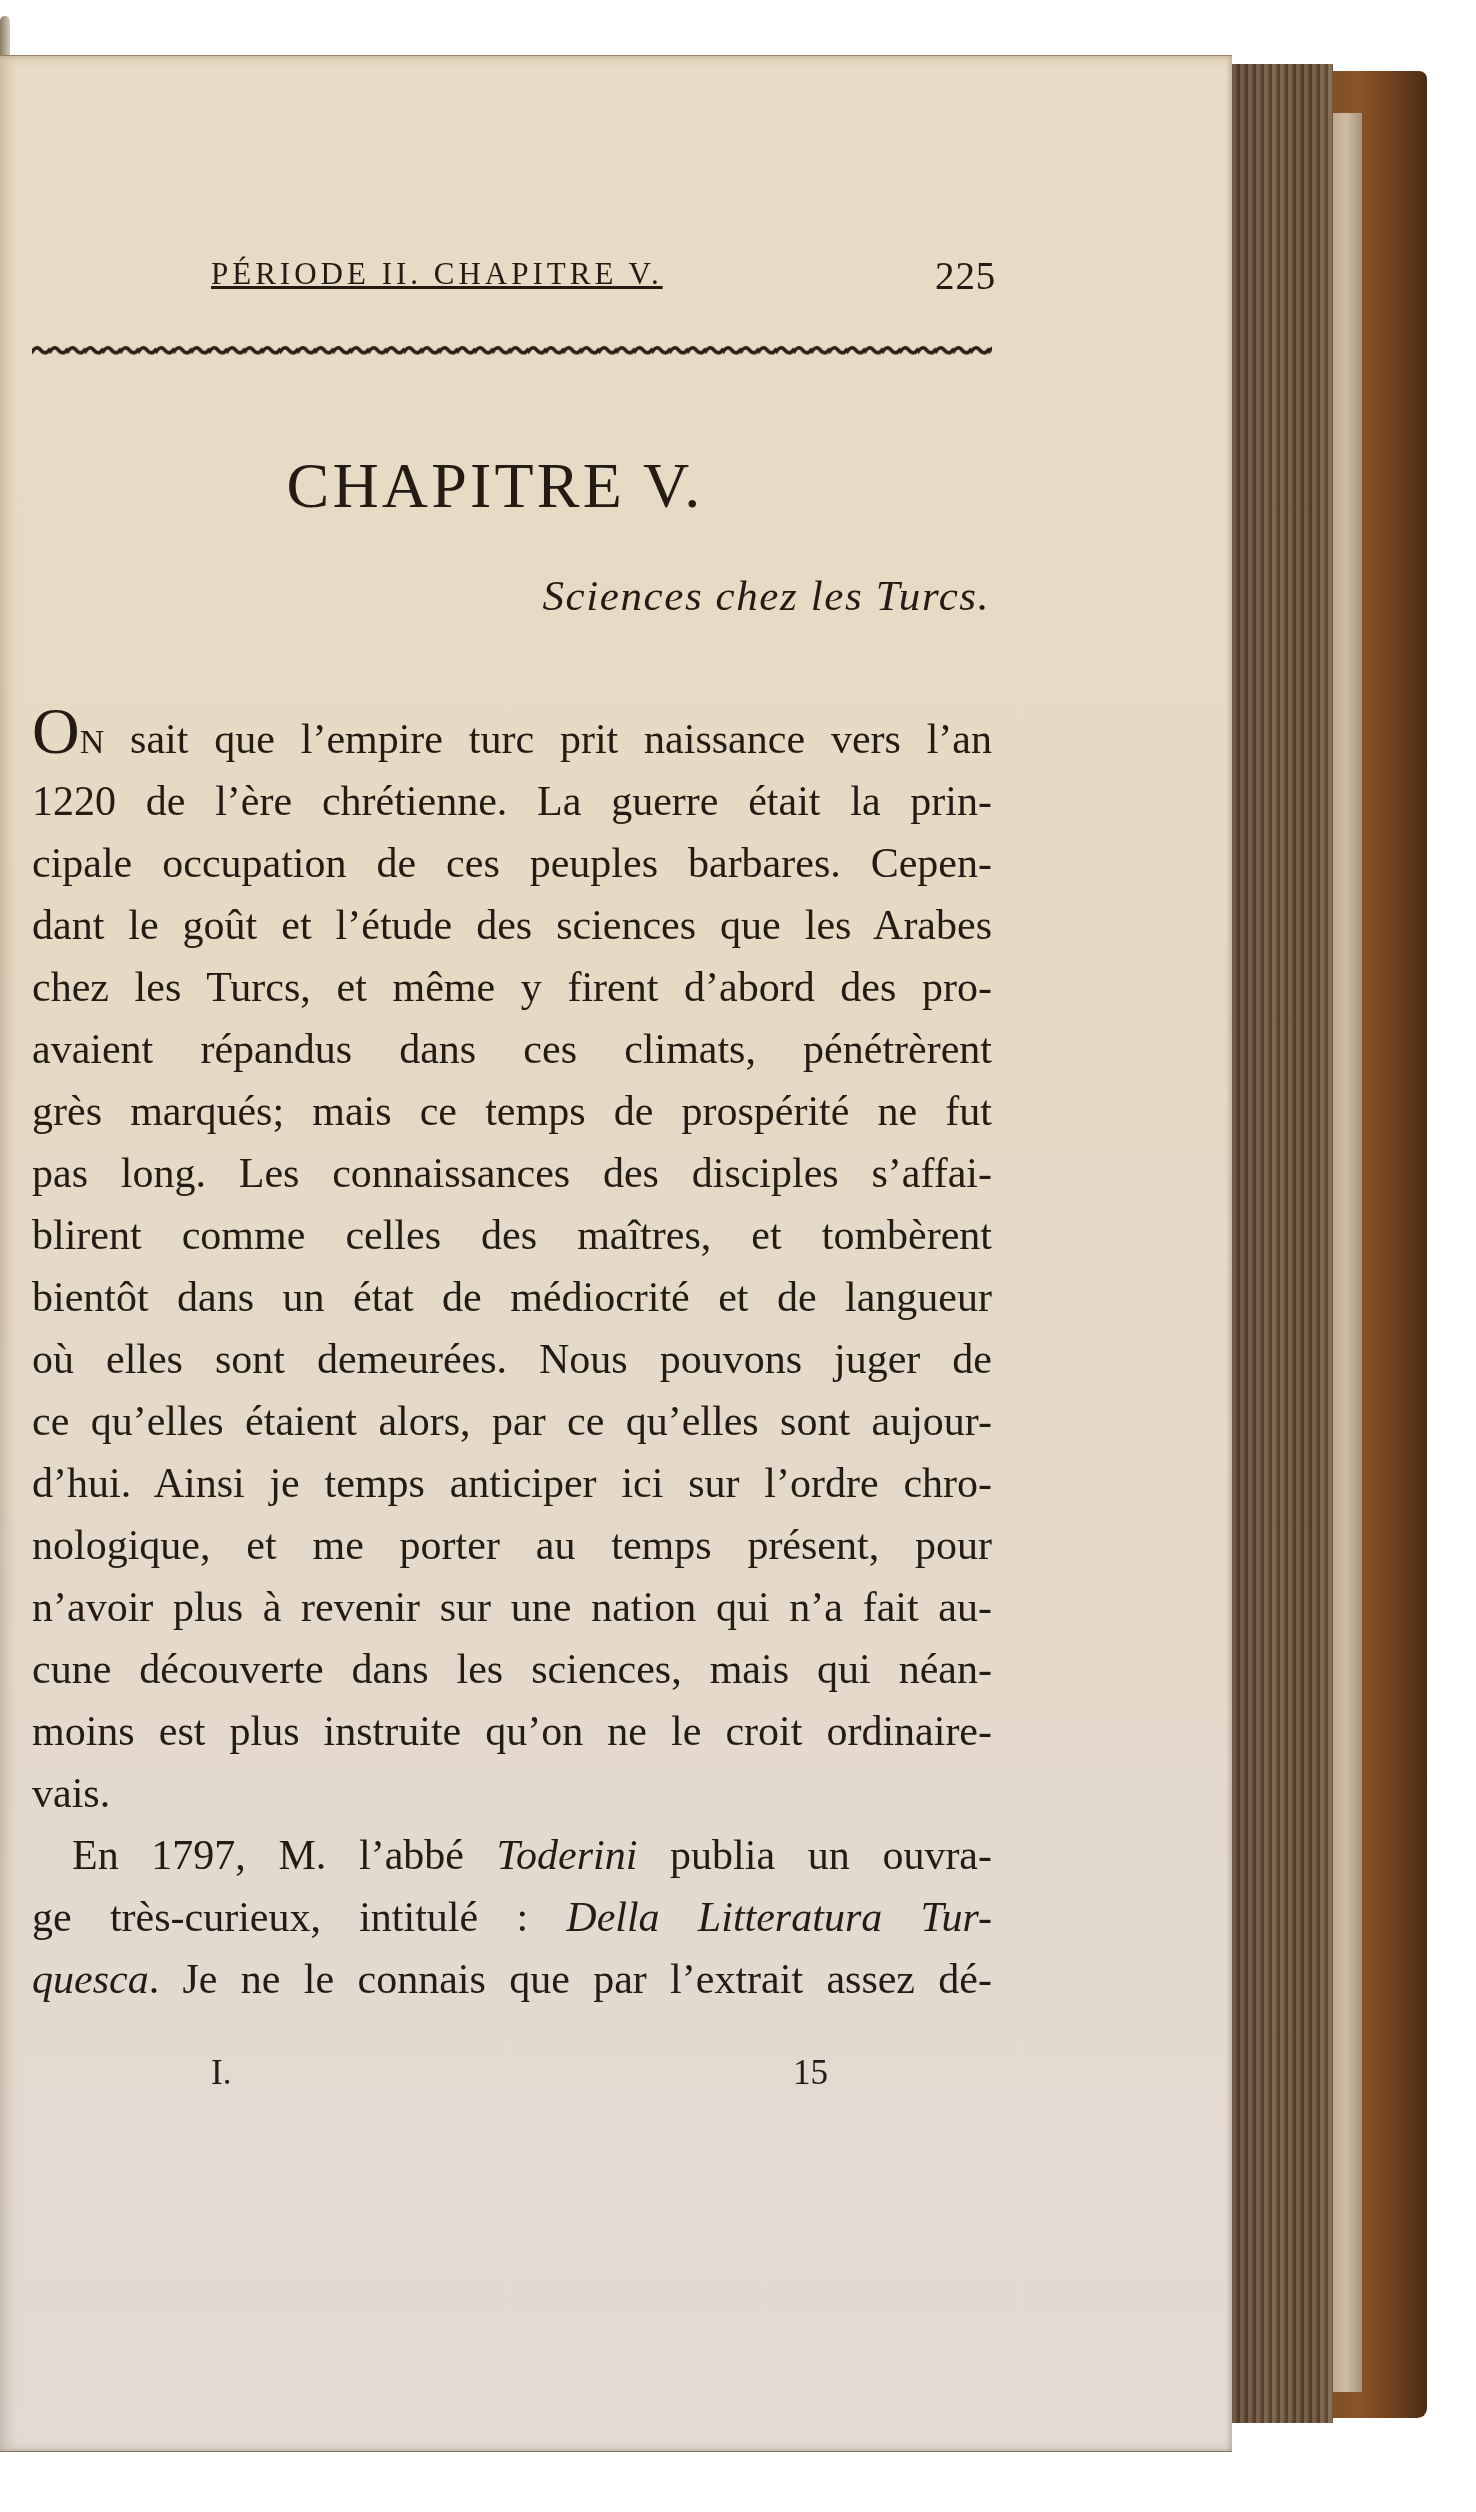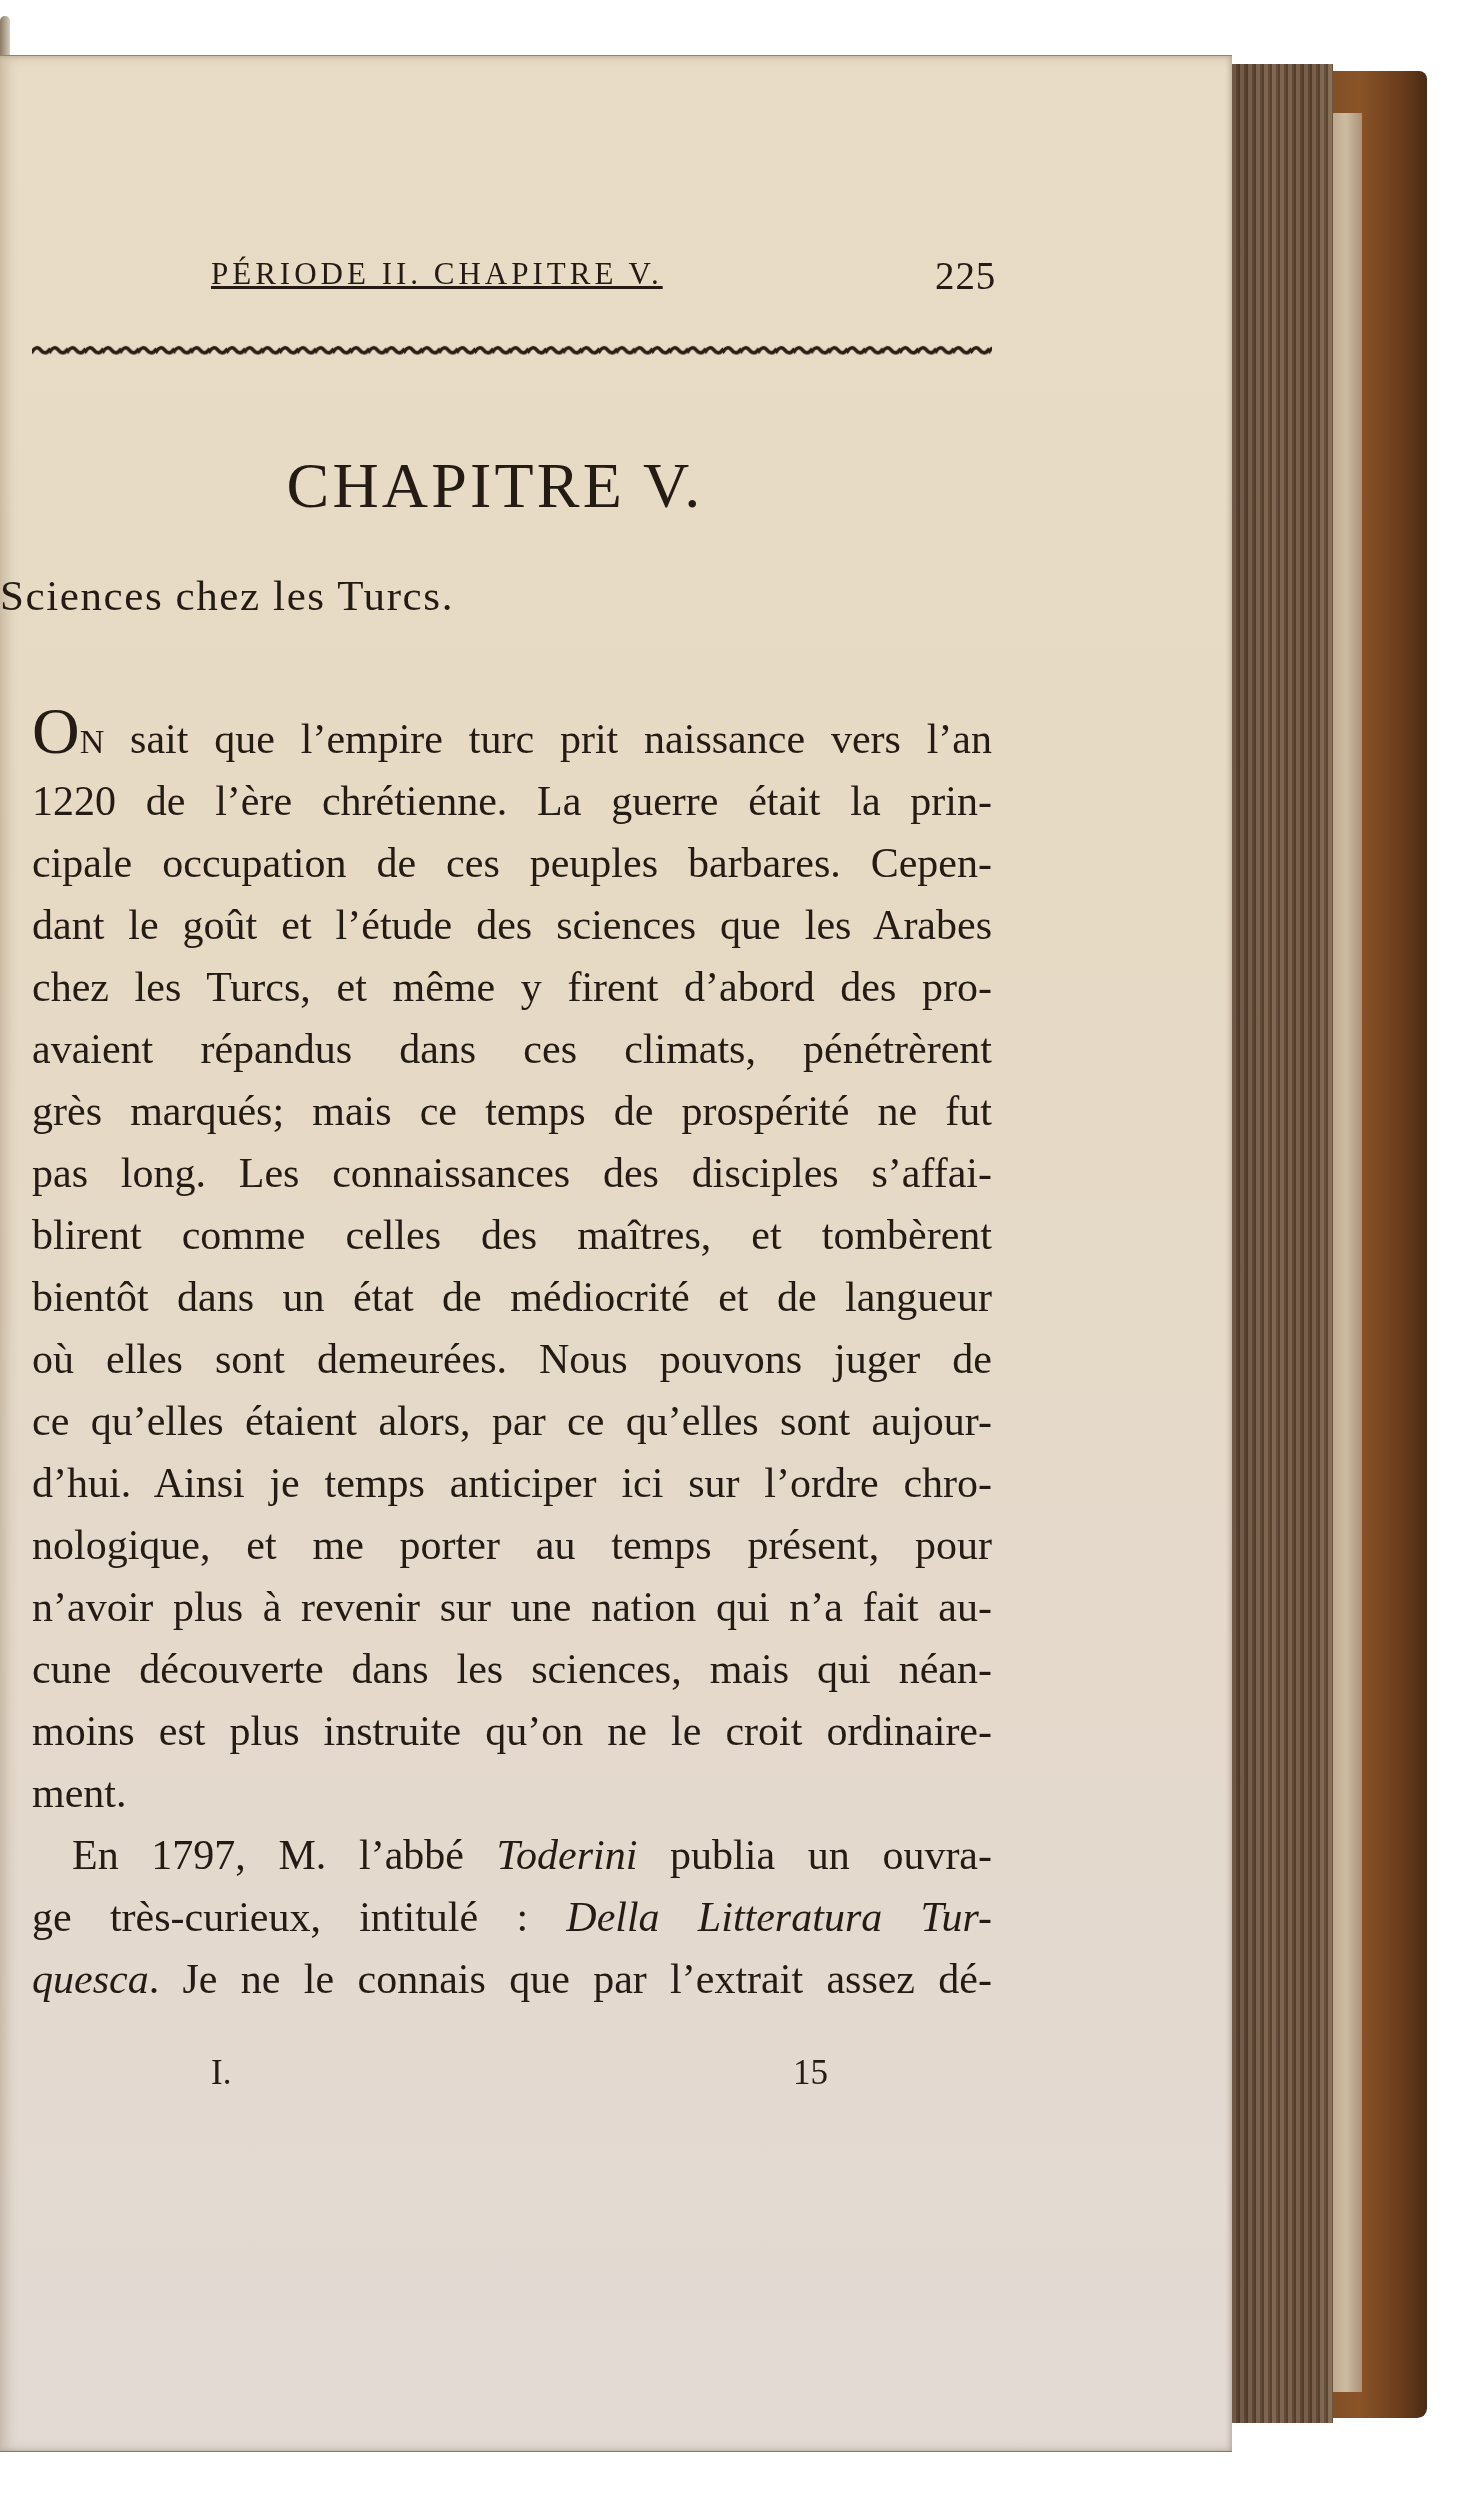--- a/index.html
+++ b/index.html
@@ -37,22 +37,22 @@
       position: absolute; left: 211px; top: 200px; width: 785px; height: 48px;
       font-size: 31px; letter-spacing: 4px;
     }
     .running-head .rh-title { position: absolute; left: 0; top: 0; text-decoration: underline; }
     .running-head .rh-page { position: absolute; right: 0; top: -3.2px; font-size: 39px; letter-spacing: 0.8px; margin-left: 48px; }
     .chapter-title {
       position: absolute; left: 0; top: 393px; width: 990px; text-align: center;
       font-size: 64px; letter-spacing: 3.2px;
     }
     .chapter-subtitle {
-      position: absolute; left: 0; top: 515px; width: 990px; text-align: left;
-      font-size: 43px; letter-spacing: 1.6px;
+      position: absolute; left: 0; top: 515px; width: 990px; text-align: right;
+      font-size: 43px; font-style: italic; letter-spacing: 1.6px;
     }
     .body-text {
       position: absolute; left: 32px; top: 652px; width: 960px;
       font-size: 42px; line-height: 62px;
     }
     .line { display: block; white-space: nowrap; text-align: justify; text-align-last: justify; height: 62px; overflow: visible; }
     .line.last { text-align-last: left; }
     .line.indent { padding-left: 40px; }
     .initial { font-size: 66px; line-height: 0; }
     .smallcap { font-size: 34px; }
@@ -107,21 +107,21 @@
     <span class="line">pas long. Les connaissances des disciples s’affai-</span>
     <span class="line">blirent comme celles des maîtres, et tombèrent</span>
     <span class="line">bientôt dans un état de médiocrité et de langueur</span>
     <span class="line">où elles sont demeurées. Nous pouvons juger de</span>
     <span class="line">ce qu’elles étaient alors, par ce qu’elles sont aujour-</span>
     <span class="line">d’hui. Ainsi je temps anticiper ici sur l’ordre chro-</span>
     <span class="line">nologique, et me porter au temps présent, pour</span>
     <span class="line">n’avoir plus à revenir sur une nation qui n’a fait au-</span>
     <span class="line">cune découverte dans les sciences, mais qui néan-</span>
     <span class="line">moins est plus instruite qu’on ne le croit ordinaire-</span>
-    <span class="line last">ment.</span>
+    <span class="line last">vais.</span>
 
     <span class="line indent"><span>En 1797, M. l’abbé </span><span class="it">Toderini</span><span> publia un ouvra-</span></span>
     <span class="line"><span>ge très-curieux, intitulé : </span><span class="it">Della Litteratura Tur-</span></span>
     <span class="line"><span class="it">quesca</span><span>. Je ne le connais que par l’extrait assez dé-</span></span>
   </div>
 
   <div class="footer">
     <span class="sig">I.</span>
     <span class="leaf">15</span>
   </div>

